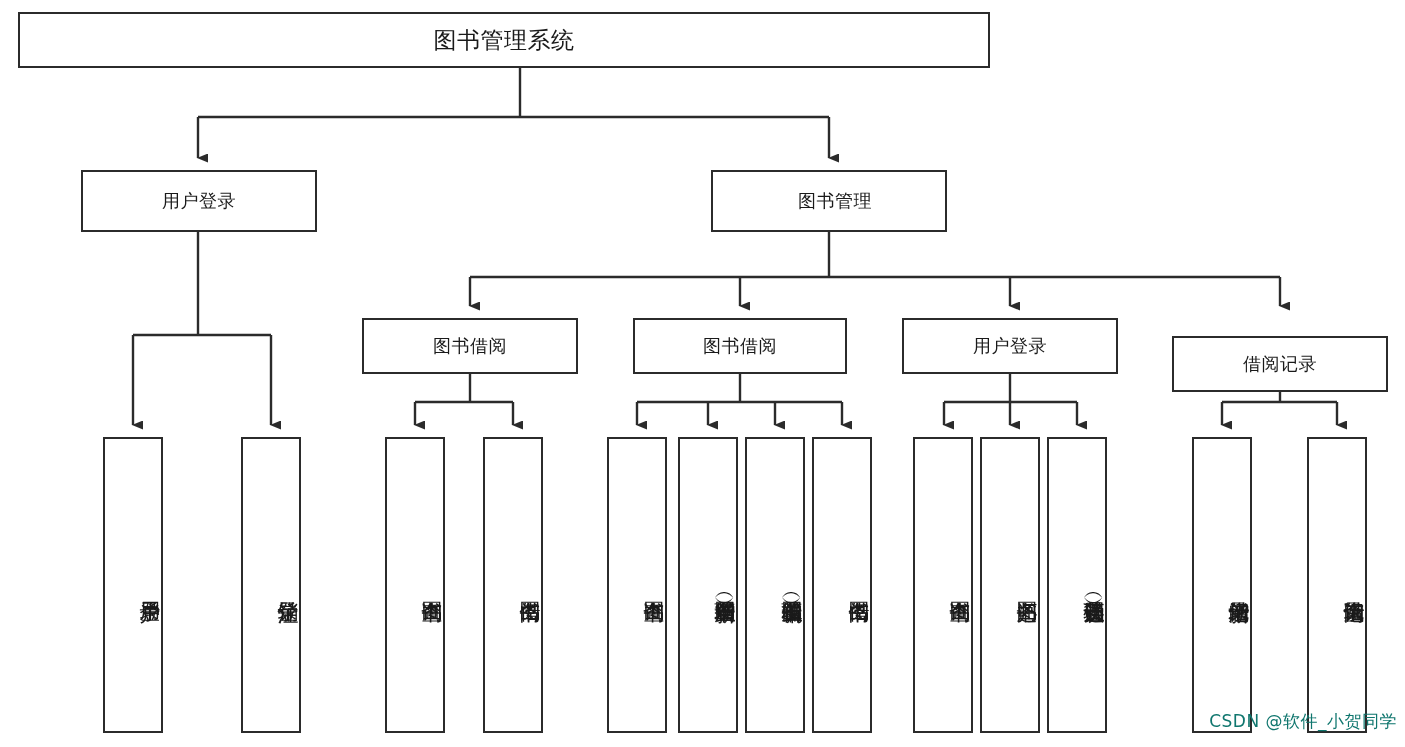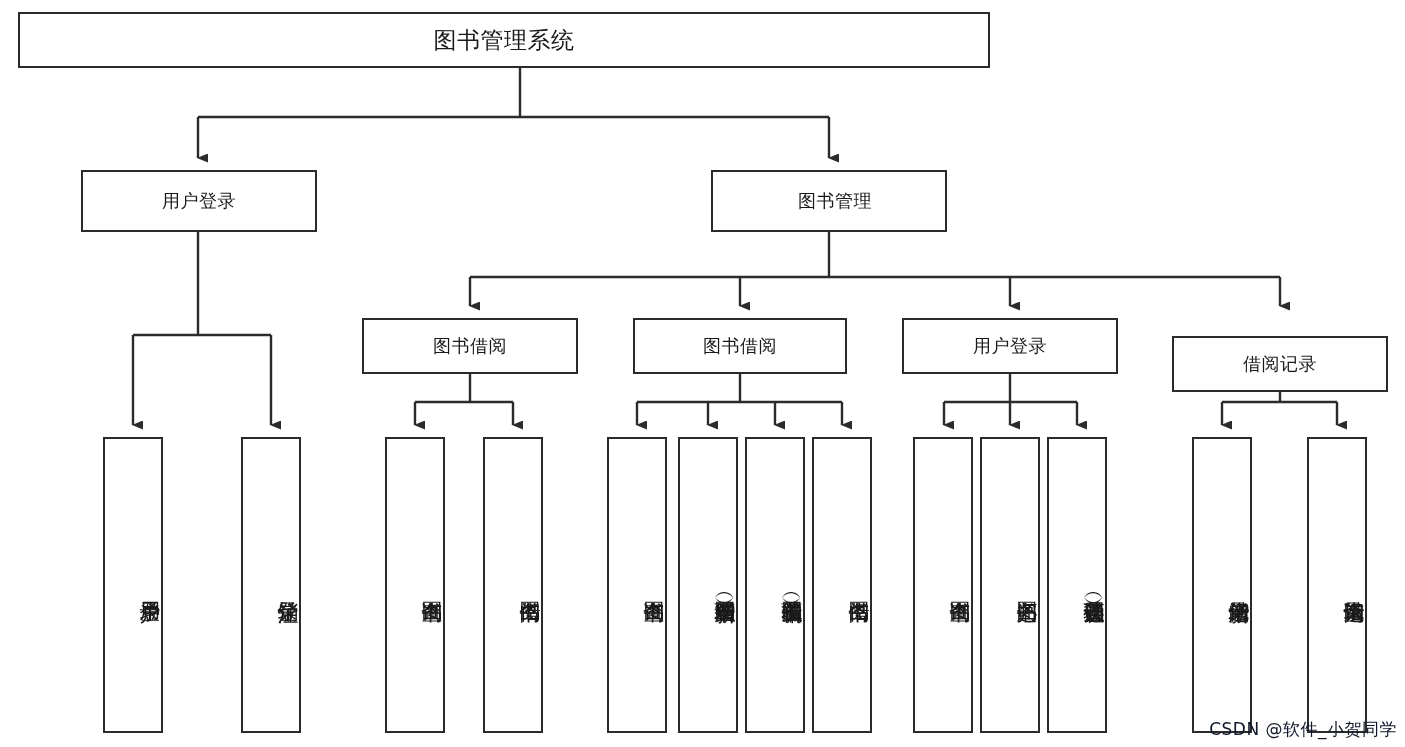--- a/index.html
+++ b/index.html
@@ -50,23 +50,23 @@
     position: absolute;
     left: 0;
     top: 0;
     width: 1405px;
     height: 747px;
     pointer-events: none;
   }
   .watermark {
     position: absolute;
     right: 8px;
-    bottom: 6px;
+    bottom: 14px;
     font-size: 17px;
-    color: #0f172a;
+    color: #0f766e;
     letter-spacing: 0.5px;
     white-space: nowrap;
   }
 </style>
 </head>
 <body>
 
 <div id="canvas">
 
   <svg class="connectors" viewBox="0 0 1405 747">

